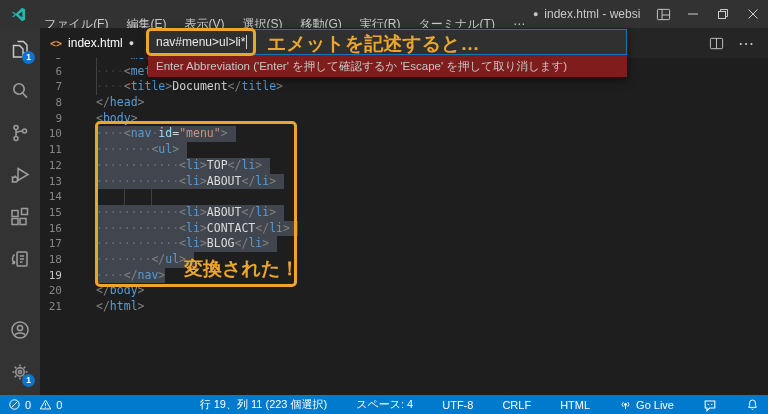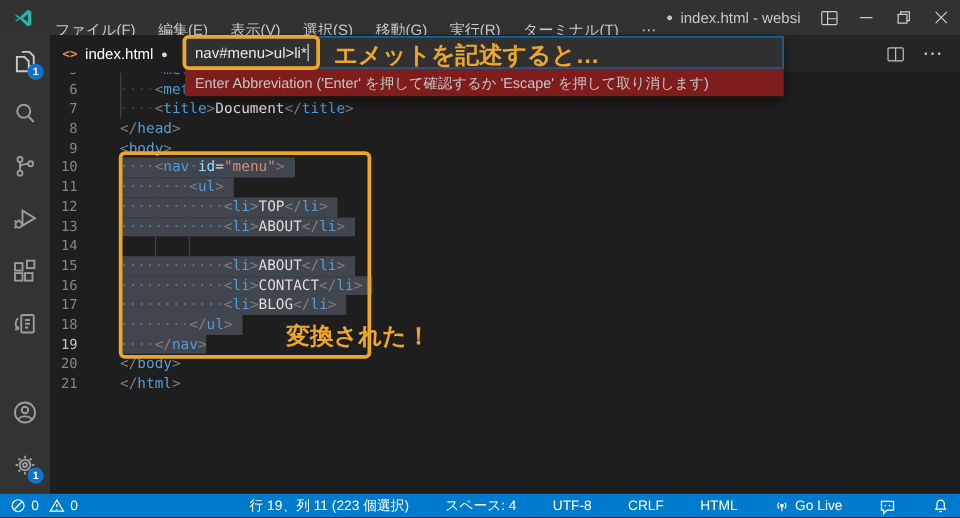--- a/index.html
+++ b/index.html
@@ -311,21 +311,21 @@
     <div class="qi-row">
       <span>nav#menu&gt;ul&gt;li*</span>
       <span class="qi-cursor"></span>
     </div>
     <div class="qi-hint">Enter Abbreviation ('Enter' を押して確認するか 'Escape' を押して取り消します)</div>
   </div>
 
   <div class="anno-rect" style="left:146px;top:28px;width:104px;height:22px;"></div>
   <div class="anno-text" style="left:267px;top:31px;">エメットを記述すると…</div>
   <div class="anno-rect" style="left:95px;top:121px;width:196px;height:160px;"></div>
-  <div class="anno-text" style="left:184px;top:256px;margin-left:45px;">変換された！</div>
+  <div class="anno-text" style="left:184px;top:256px;">変換された！</div>
 
   <div class="statusbar">
     <div class="sb-left">
       <div class="sb-item">
         <span>
           <svg width="13" height="13" viewBox="0 0 16 16" fill="none" stroke="#ffffff" stroke-width="1.2">
             <circle cx="8" cy="8" r="5.8"></circle>
               <path d="M4.4 11.6 11.6 4.4"></path>
           </svg>
         </span>

